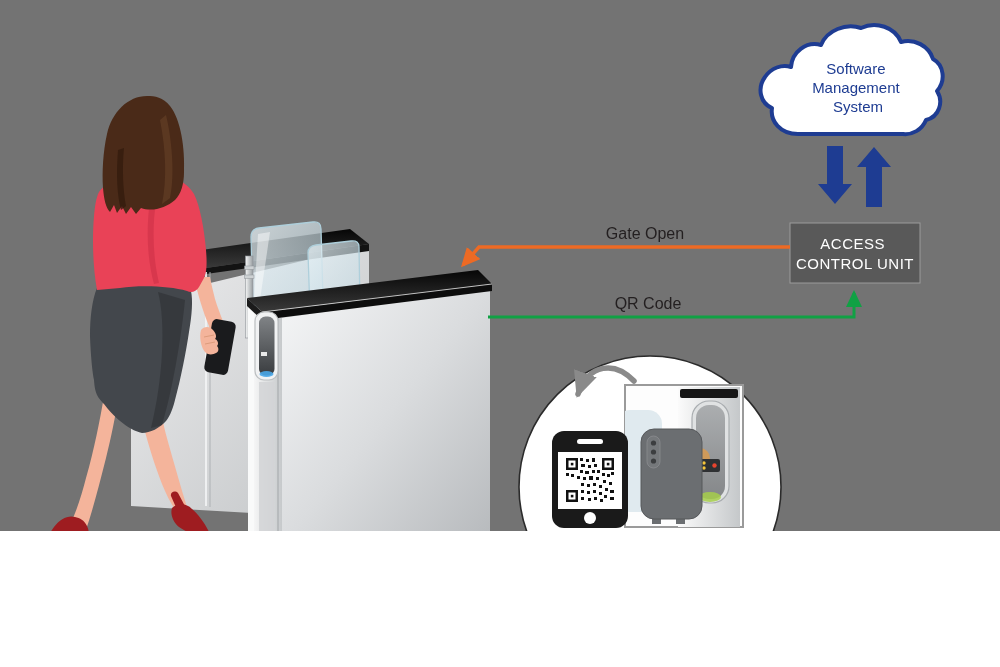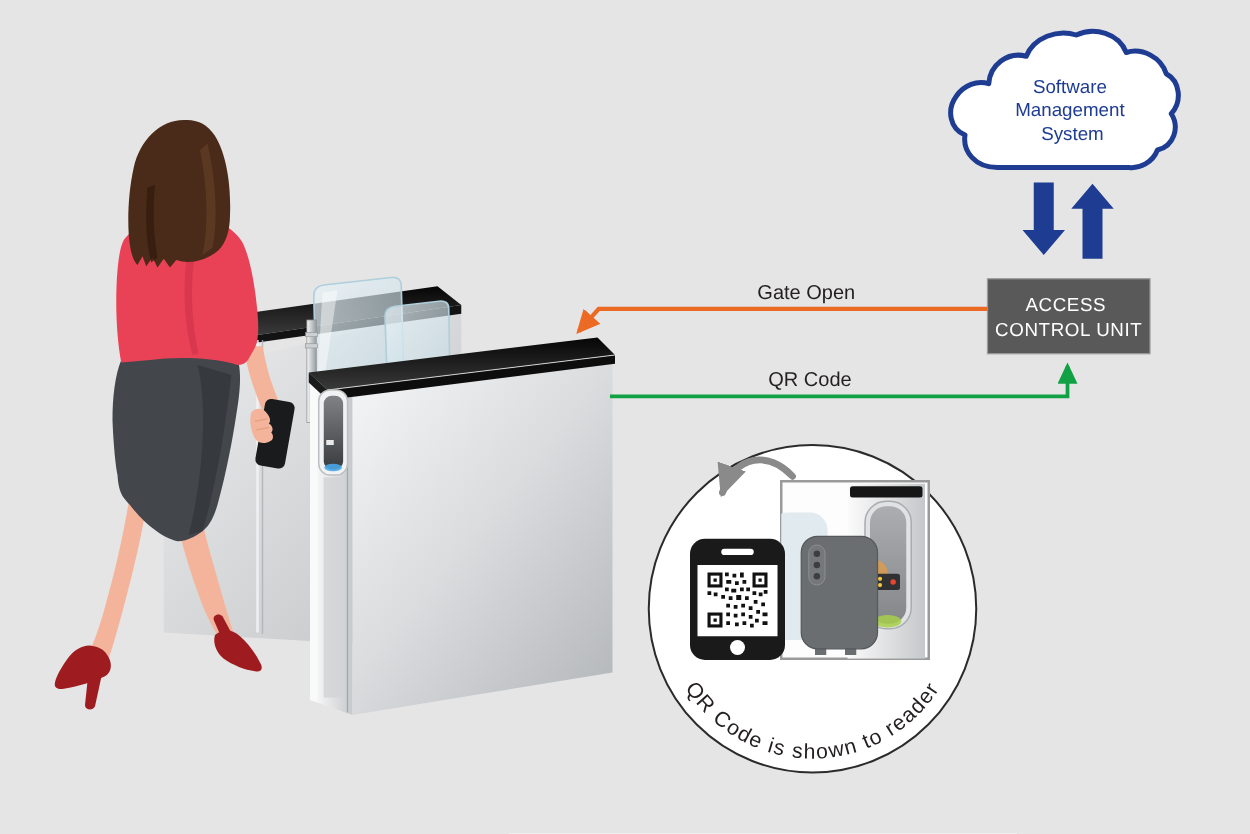--- a/index.html
+++ b/index.html
@@ -1,16 +1,16 @@
 <!DOCTYPE html>
 <html><head>
 <meta charset="utf-8">
 <style>
   html,body{margin:0;padding:0;background:#ffffff;}
-  .stage{position:relative;width:1000px;height:667px;background:#e5e5e5;overflow:hidden;
+  .stage{position:relative;width:1000px;height:531px;background:#737373;overflow:hidden;
          font-family:"Liberation Sans", sans-serif;}
   svg{display:block}
   text{font-family:"Liberation Sans", sans-serif;}
   .cloud-text{font-size:15px;font-weight:500;}
   .acu-text{font-size:15px;letter-spacing:.5px;}
   .signal-label{font-size:16px;}
   .caption-text{font-size:17px;letter-spacing:1.1px;}
 </style>
 </head>
 <body>

